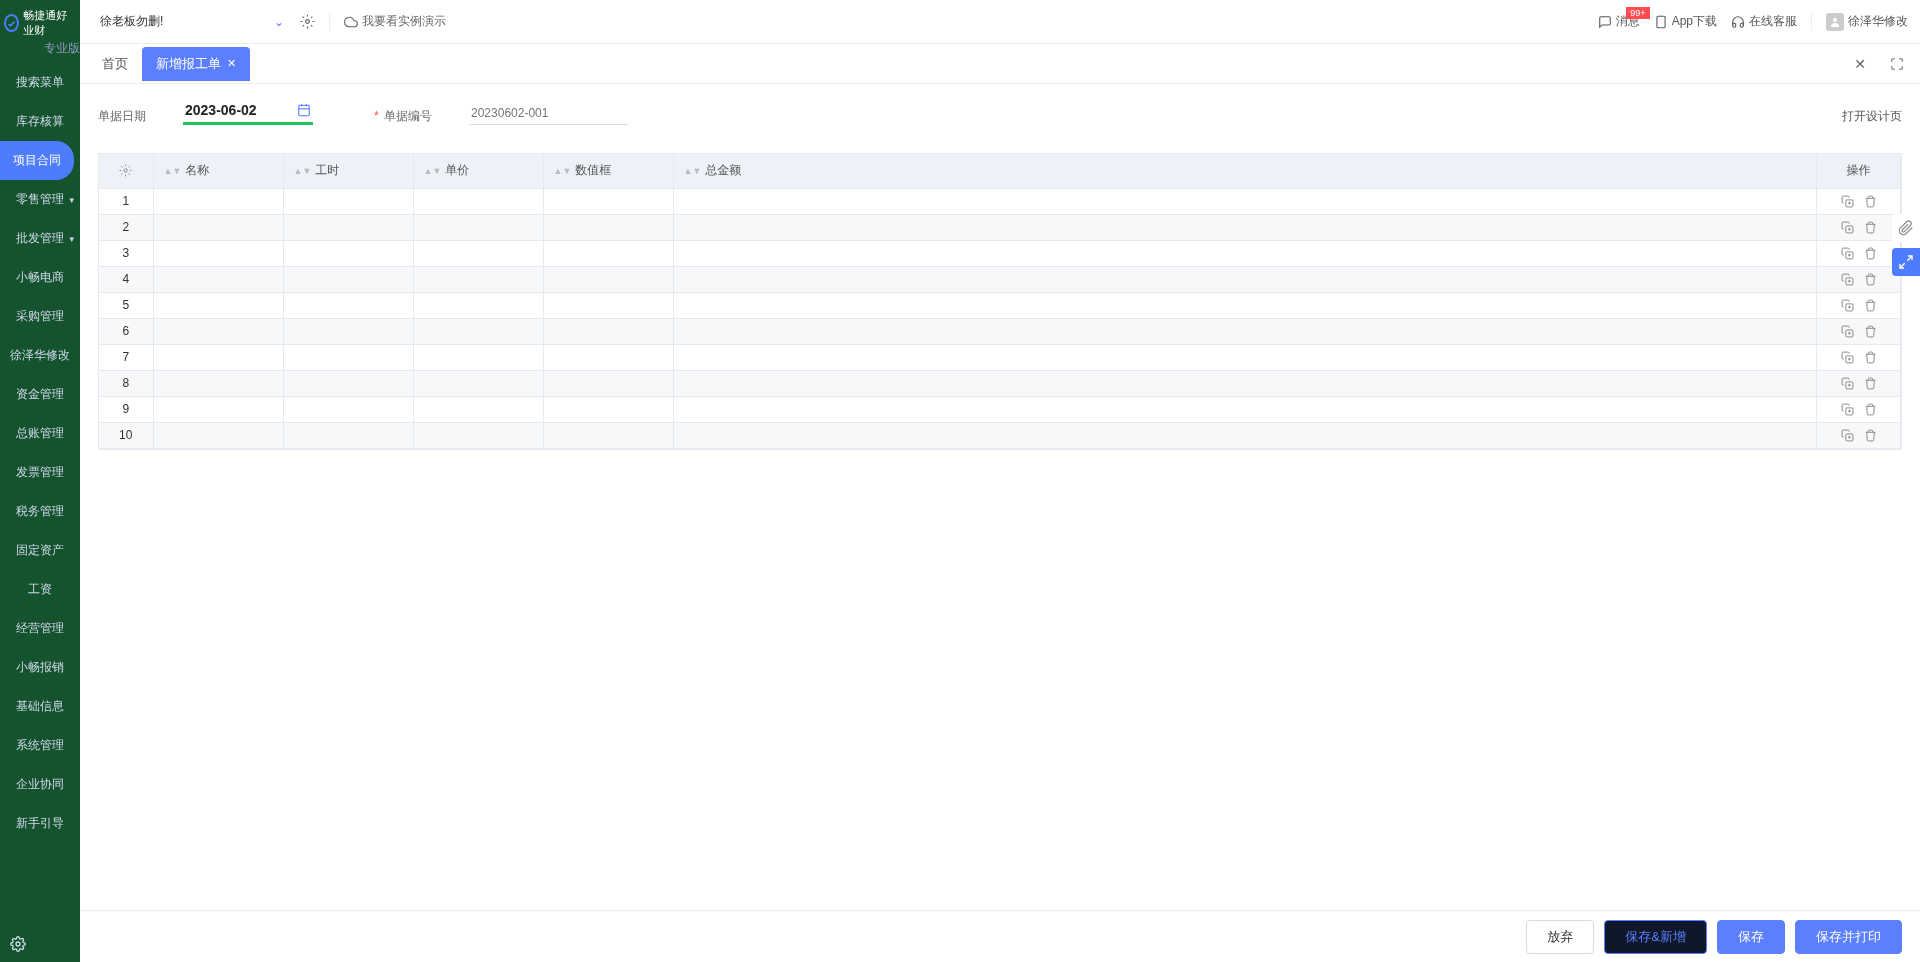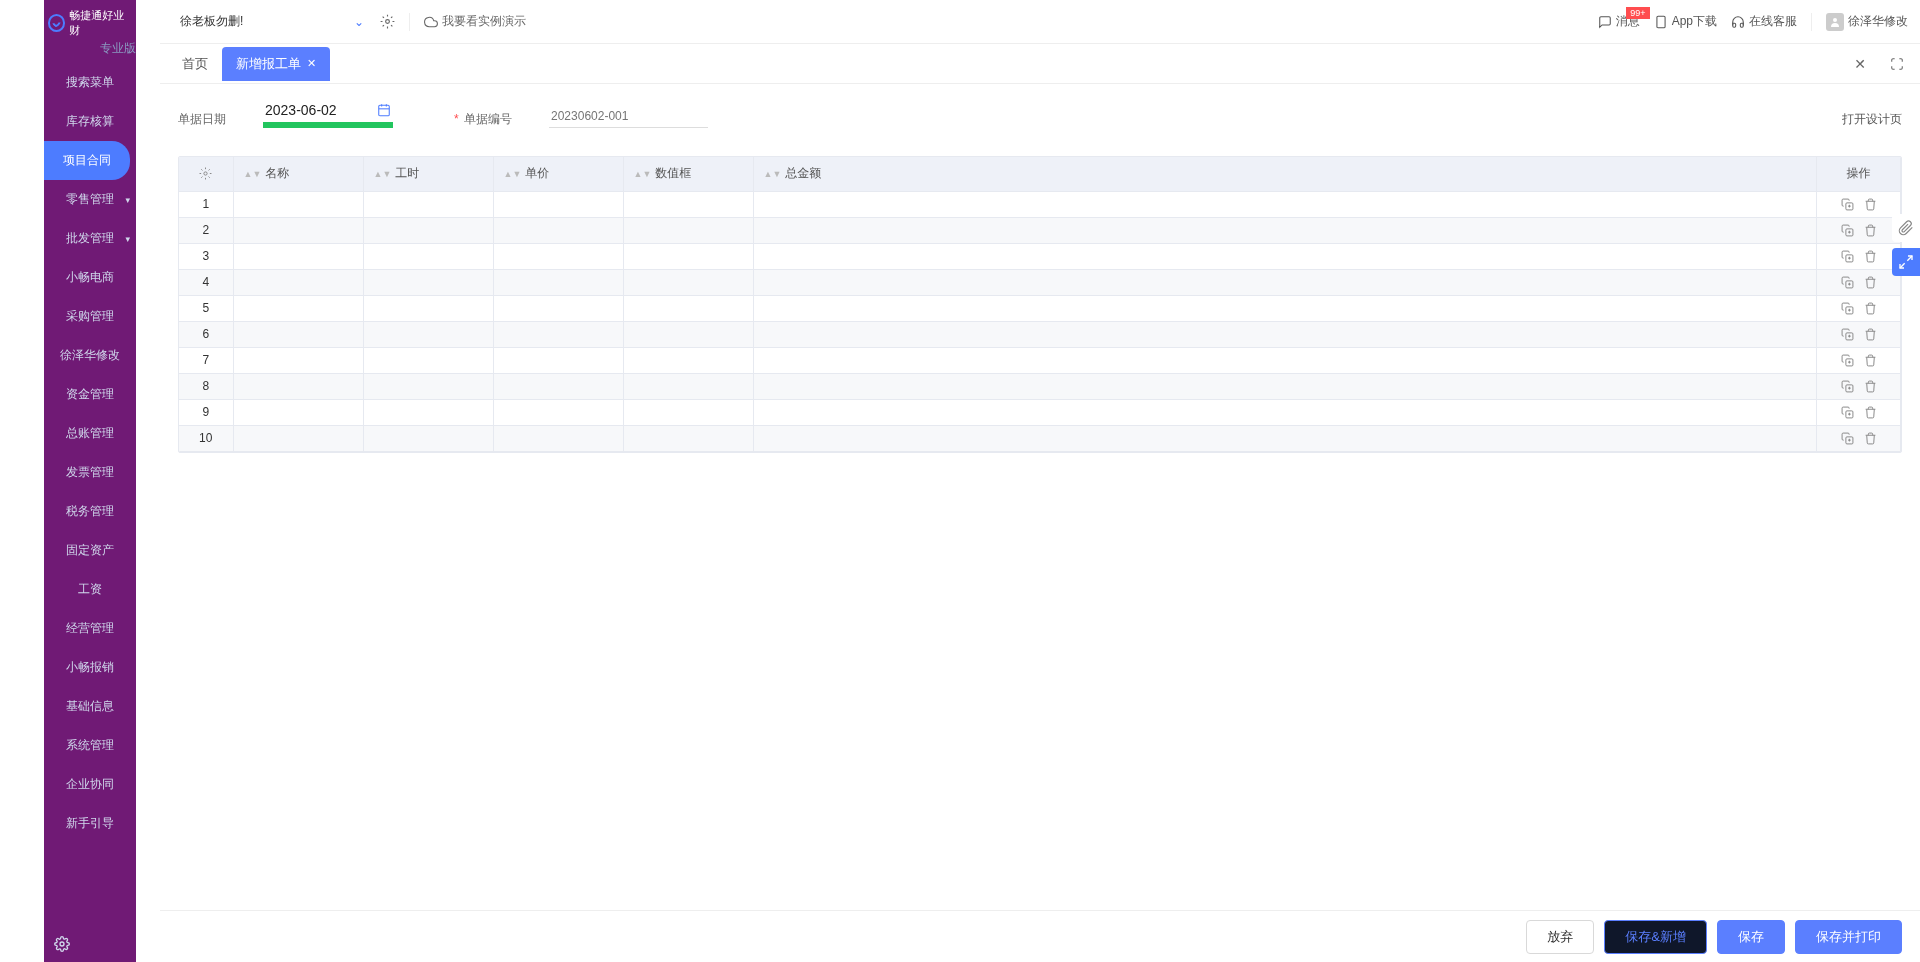--- a/index.html
+++ b/index.html
@@ -1,48 +1,48 @@
 <!DOCTYPE html>
 <html><head>
 <meta charset="utf-8">
 <style>
 * { margin: 0; padding: 0; box-sizing: border-box; }
 body { font-family: "Microsoft YaHei", -apple-system, sans-serif; font-size: 12px; color: #333; background: #fff; overflow: hidden; }
 .app { display: flex; height: 100vh; }
-.sidebar { width: 92px; background: #701a75; color: #fff; display: flex; flex-direction: column; flex-shrink: 0; margin-left: 44px; }
+.sidebar { width: 80px; background: #14532d; color: #fff; display: flex; flex-direction: column; flex-shrink: 0; }
 .logo { display: flex; align-items: center; justify-content: center; padding: 8px 4px 2px; gap: 4px; font-size: 11px; }
 .logo-icon { width: 18px; height: 18px; border: 2px solid #4d7cff; border-radius: 50%; position: relative; }
 .logo-icon::after { content: ''; position: absolute; inset: 3px; border: 2px solid #4d7cff; border-radius: 50%; border-top-color: transparent; border-left-color: transparent; transform: rotate(45deg); }
 .logo-sub { font-size: 12px; color: #8a99c0; text-align: right; padding-bottom: 6px; }
 .nav { flex: 1; overflow-y: auto; }
 .nav-item { padding: 11px 8px; text-align: center; font-size: 12px; cursor: pointer; color: #d0d8ec; position: relative; }
 .nav-item.active { background: #4d7cff; color: #fff; border-top-right-radius: 18px; border-bottom-right-radius: 18px; margin-right: 6px; }
 .nav-item .arrow { position: absolute; right: 6px; top: 50%; transform: translateY(-50%); font-size: 9px; }
 .settings-bottom { text-align: center; padding: 10px; cursor: pointer; color: #d0d8ec; }
-.main { flex: 1; display: flex; flex-direction: column; min-width: 0; padding-left: 24px; }
+.main { flex: 1; display: flex; flex-direction: column; min-width: 0; }
 .topbar { height: 44px; display: flex; align-items: center; padding: 0 12px; border-bottom: 1px solid #eee; background: #fff; }
 .org-select { display: flex; align-items: center; gap: 6px; padding: 4px 8px; cursor: pointer; color: #333; min-width: 200px; }
 .org-select .caret { color: #4d7cff; margin-left: auto; }
 .topbar-icon { padding: 0 8px; cursor: pointer; color: #666; font-size: 14px; }
 .demo-link { display: flex; align-items: center; gap: 4px; color: #666; cursor: pointer; margin-left: 8px; font-size: 12px; }
 .topbar-spacer { flex: 1; }
 .topbar-right { display: flex; align-items: center; gap: 14px; }
 .topbar-btn { display: flex; align-items: center; gap: 4px; cursor: pointer; color: #555; font-size: 12px; position: relative; }
 .badge { position: absolute; top: -6px; right: -10px; background: #ff4d4f; color: #fff; border-radius: 0; padding: 0 4px; font-size: 9px; line-height: 12px; }
 .avatar { width: 18px; height: 18px; background: #ccc; border-radius: 3px; display: inline-flex; align-items: center; justify-content: center; color: #fff; font-size: 10px; }
 .tabbar { height: 40px; display: flex; align-items: center; padding: 0 8px; border-bottom: 1px solid #eee; background: #fff; position: relative; }
 .tab { padding: 8px 14px; cursor: pointer; font-size: 13px; color: #555; display: flex; align-items: center; gap: 6px; border-radius: 4px 4px 0 0; justify-content: center; }
 .tab.active { background: #5b7fff; color: #fff; }
 .tab-close { font-size: 11px; cursor: pointer; }
 .tabbar-right { margin-left: auto; display: flex; align-items: center; gap: 8px; }
 .tabbar-icon { padding: 4px 8px; cursor: pointer; color: #666; font-size: 14px; }
 .content { flex: 1; padding: 14px 18px 0; overflow: hidden; display: flex; flex-direction: column; position: relative; }
 .form-row { display: flex; align-items: flex-end; gap: 37px; margin-bottom: 28px; }
 .form-label { color: #666; font-size: 12px; }
-.date-input { display: flex; align-items: center; gap: 40px; border-bottom: 6px solid #22c55e; padding: 4px 2px; font-size: 14px; color: #222; min-width: 130px; }
+.date-input { display: flex; align-items: center; gap: 40px; border-bottom: 3px solid #22c55e; padding: 4px 2px; font-size: 14px; color: #222; min-width: 130px; font-weight: bold; }
 .date-input .cal-icon { color: #4d7cff; cursor: pointer; }
 .req-star { color: #ff4d4f; margin-right: 2px; }
 .doc-no-input { border: none; border-bottom: 1px solid #ddd; padding: 4px 2px; font-size: 12px; color: #aaa; min-width: 130px; outline: none; background: transparent; }
 .design-link { margin-left: auto; color: #555; cursor: pointer; font-size: 12px; }
 .table-wrap { border: 1px solid #e6e9f0; border-radius: 2px; overflow: hidden; }
 table { width: 100%; border-collapse: collapse; table-layout: fixed; }
 th, td { border-right: 1px solid #e6e9f0; border-bottom: 1px solid #e6e9f0; padding: 0; font-size: 12px; }
 th { background: #eef1f8; color: #555; font-weight: 500; height: 34px; text-align: left; padding: 0 10px; position: relative; }
 th .sort { color: #bbb; margin-right: 4px; font-size: 9px; display: inline-flex; flex-direction: column; line-height: 5px; }
 td { height: 26px; padding: 0 10px; }

